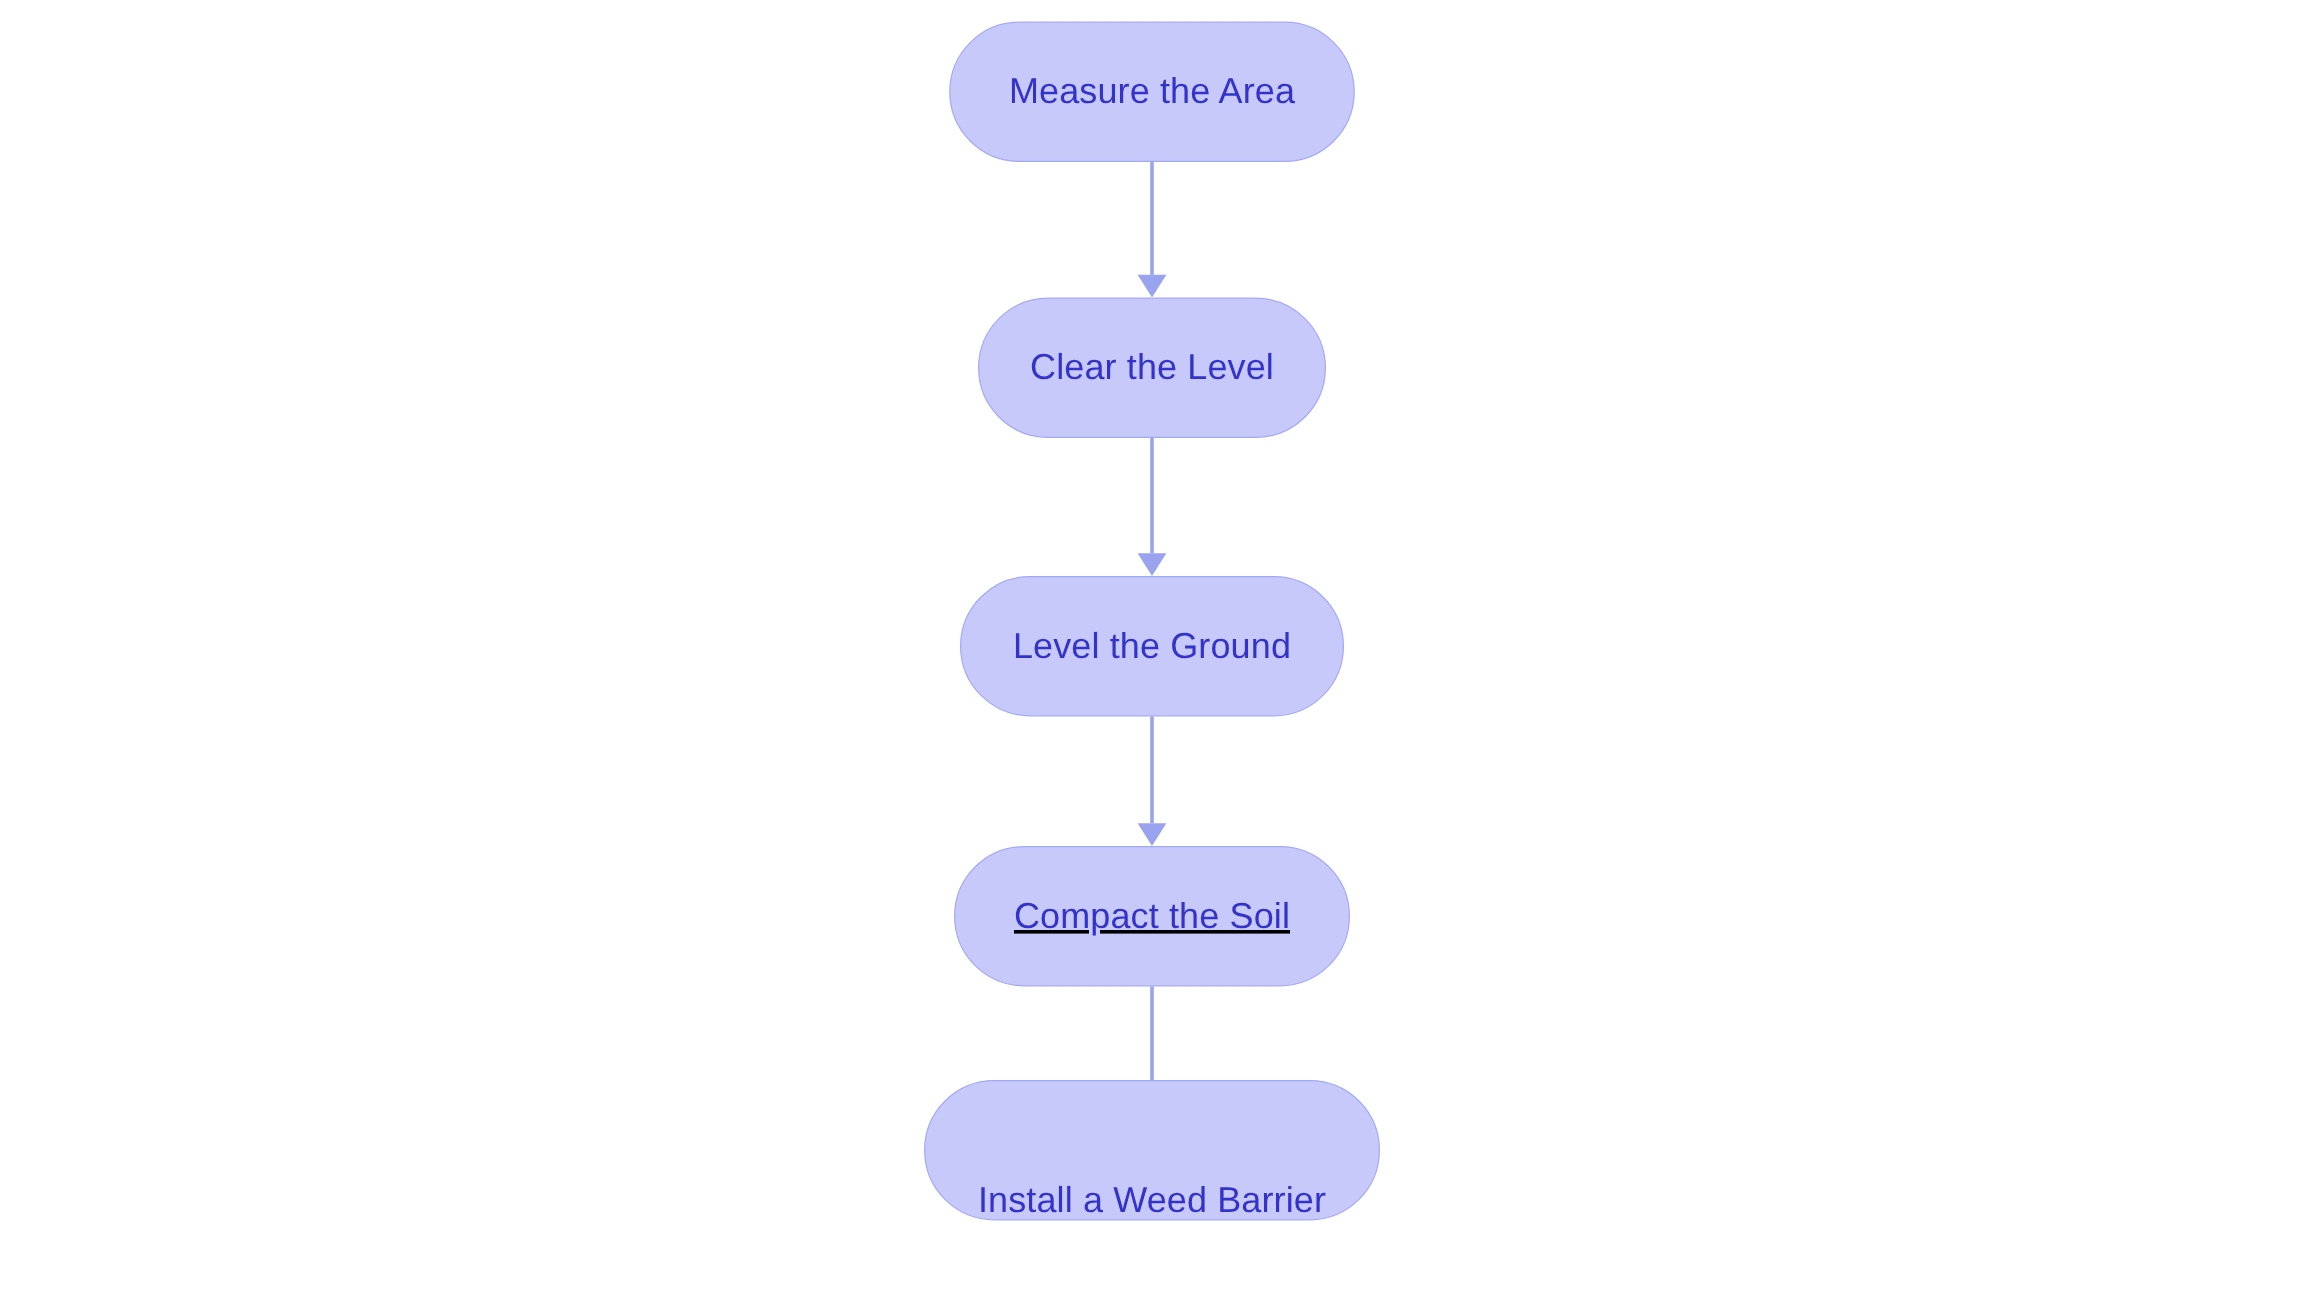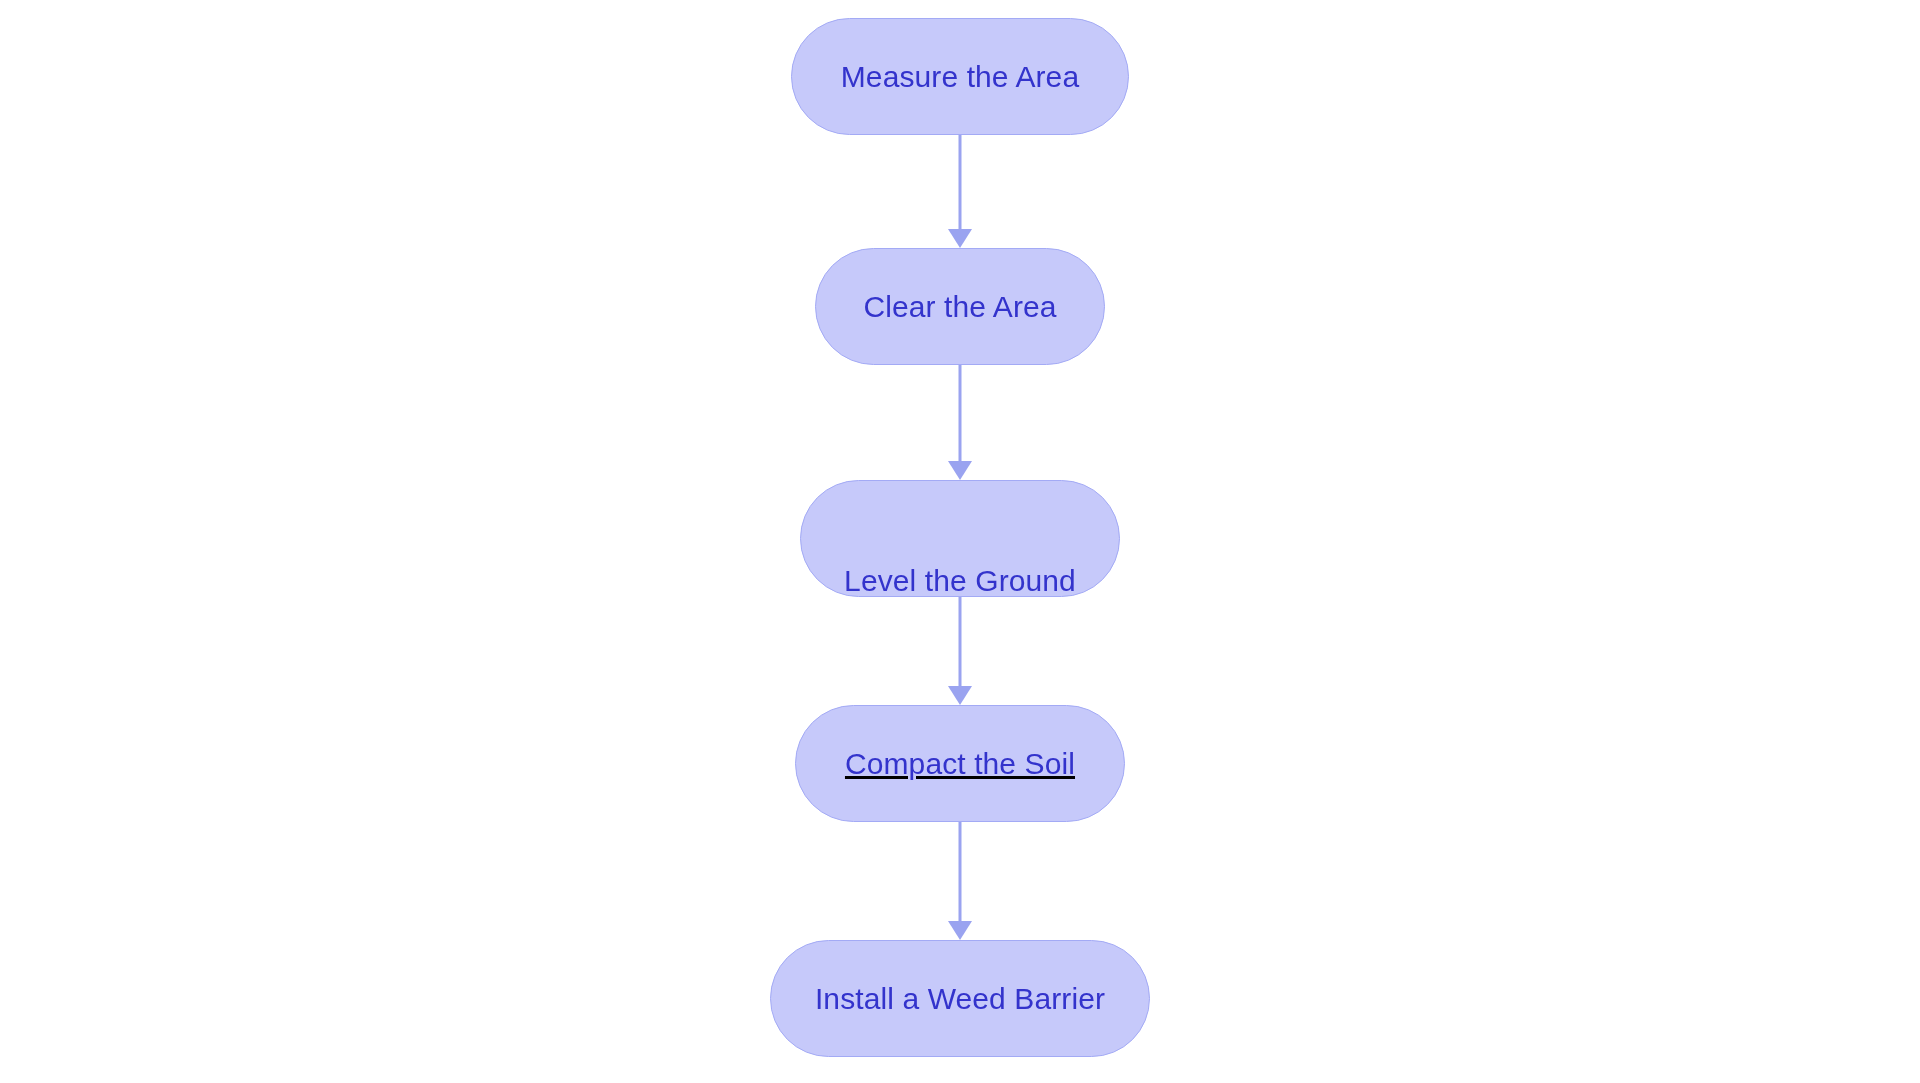--- a/index.html
+++ b/index.html
@@ -42,23 +42,23 @@
     font-size: 30px;
     font-weight: 400;
     line-height: 1;
     letter-spacing: 0.1px;
     white-space: nowrap;
     font-family: "Liberation Sans", "DejaVu Sans", sans-serif;
   }
 
   .node-0 { top: 18px;  width: 338px; }
   .node-1 { top: 248px; width: 290px; }
-  .node-2 { top: 480px; width: 320px; align-items: flex-end; }
+  .node-2 { top: 480px; width: 320px; }
   .node-3 { top: 705px; width: 330px; text-decoration: underline; }
-  .node-4 { top: 940px; width: 380px; }
+  .node-4 { top: 900px; width: 380px; align-items: flex-end; }
 
   
   .edge {
     position: absolute;
     left: 960px;
     transform: translateX(-50%);
     width: 30px;
     z-index: 1;
   }
   .edge-line {
@@ -104,21 +104,21 @@
   <div class="node node-0">
     <span class="node-label">Measure the Area</span>
   </div>
 
   <div class="edge edge-0">
     <div class="edge-line"></div>
     <div class="edge-head"></div>
   </div>
 
   <div class="node node-1">
-    <span class="node-label">Clear the Area</span>
+    <span class="node-label">Clear the Level</span>
   </div>
 
   <div class="edge edge-1">
     <div class="edge-line"></div>
     <div class="edge-head"></div>
   </div>
 
   <div class="node node-2">
     <span class="node-label">Level the Ground</span>
   </div>

